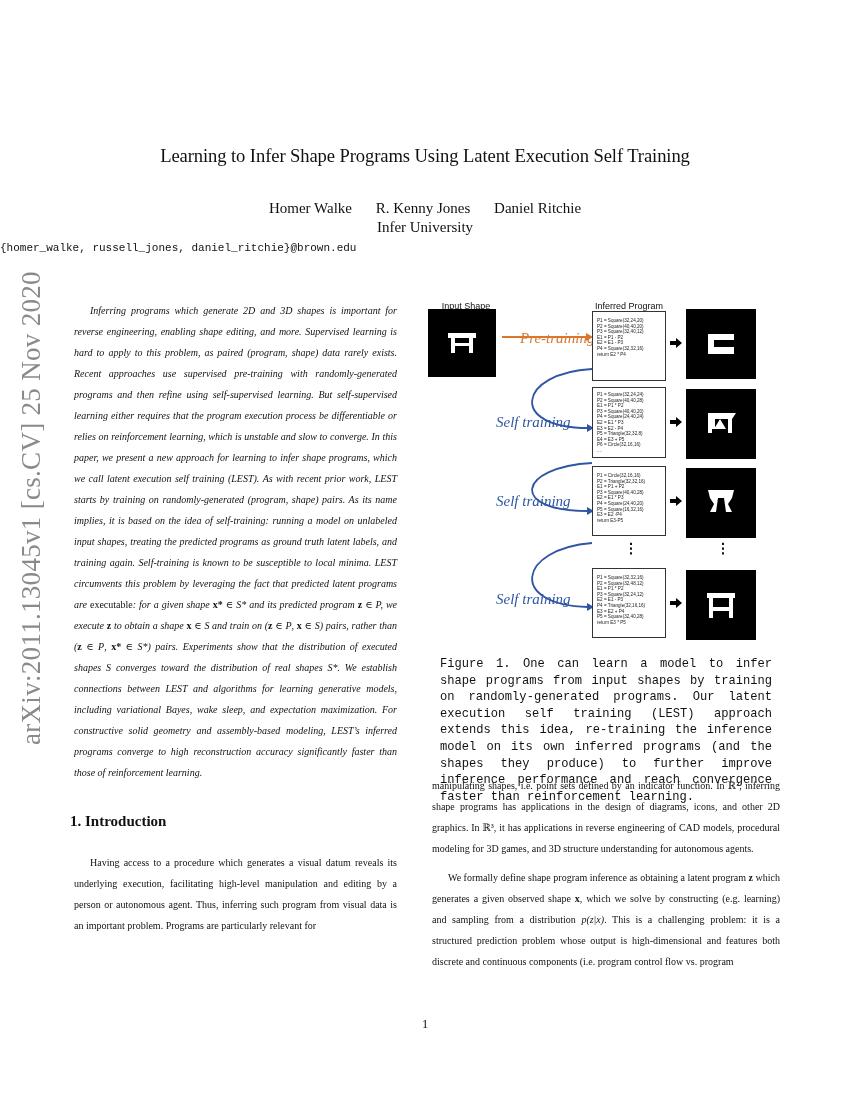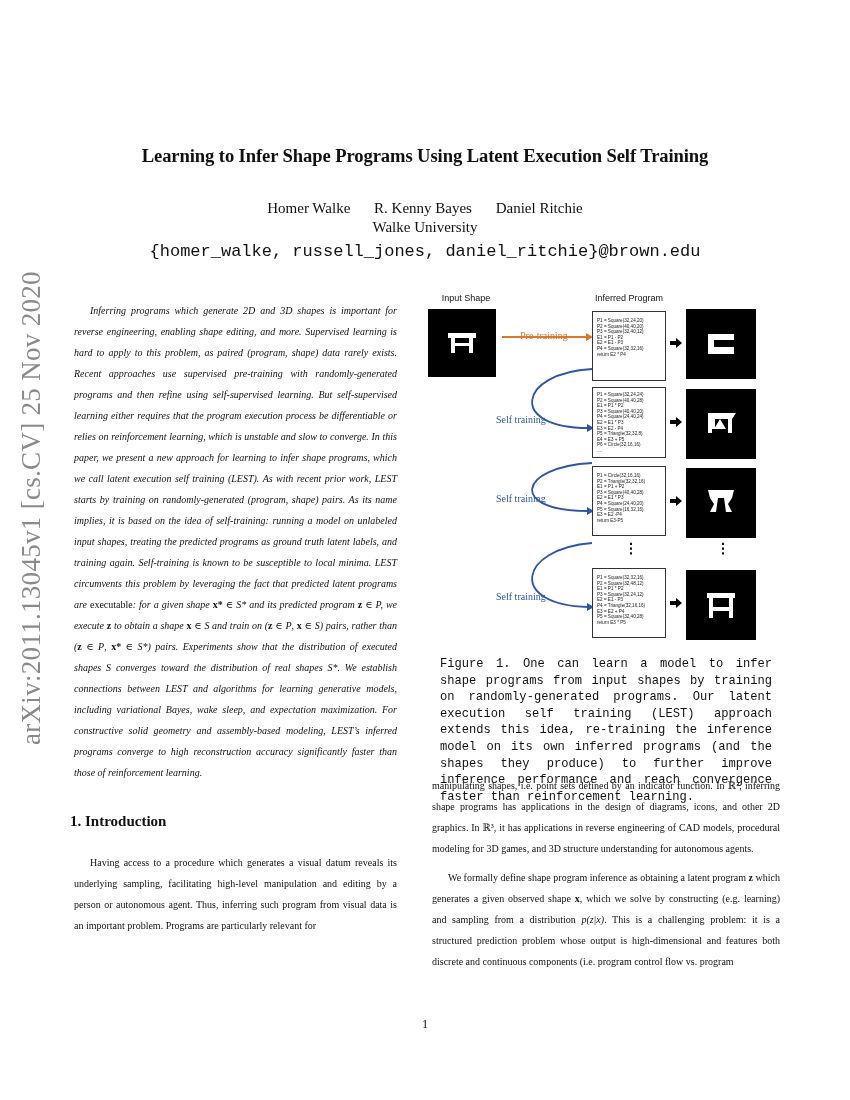--- a/index.html
+++ b/index.html
@@ -8,88 +8,88 @@
       font-family: "Liberation Serif", "DejaVu Serif", serif; color: #111;
     }
     .arxiv-stamp {
       position: absolute; left: 16px; top: 745px;
       transform: rotate(-90deg); transform-origin: 0 0;
       font-size: 27px; color: #8a8a8a; white-space: nowrap; letter-spacing: 0.3px;
       font-family: "Liberation Serif", serif;
     }
     .title {
       position: absolute; left: 0; width: 850px; top: 145px; text-align: center;
-      font-size: 18.6px; font-weight: bold; letter-spacing: -0.1px;
+      font-size: 18.6px; font-weight: normal; letter-spacing: -0.1px;
     }
     .authors {
       position: absolute; left: 0; width: 850px; top: 200px; text-align: center;
       font-size: 15px;
     }
     .authors span { margin: 0 10px; }
     .affil {
       position: absolute; left: 0; width: 850px; top: 219px; text-align: center; font-size: 15px;
     }
     .email {
-      position: absolute; left: 0; width: 850px; top: 242px; text-align: center;
-      font-family: "Liberation Mono", "DejaVu Sans Mono", monospace; font-size: 17px;
+      position: absolute; left: 0; width: 850px; top: 242px; 
+      font-family: "Liberation Mono", "DejaVu Sans Mono", monospace; font-size: 11px;
     }
     .col-left { position: absolute; left: 70px; top: 296px; width: 331px; }
     .col-right { position: absolute; left: 428px; width: 356px; }
     h2.abs-head { margin: 0 0 16px 0; text-align: center; font-size: 15.5px; font-weight: bold; }
     p.just {
       margin: 4px; text-align: justify; font-size: 10px; line-height: 21px; hyphens: manual;
     }
     p.indent { text-indent: 16px; }
     p.ital { font-style: italic; }
     h2.sec { margin: 0 0 22px 0; font-size: 15px; font-weight: bold; }
     .b { font-weight: bold; font-style: normal; }
     .up { font-style: normal; }
 
     
     .figure { position: absolute; left: 428px; top: 293px; width: 340px; height: 345px; }
-    .fig-label { position: absolute; font-family: "Liberation Sans", "DejaVu Sans", sans-serif; font-size: 9px; color: #111; text-align: center; }
+    .fig-label { position: absolute; font-family: "Liberation Sans", "DejaVu Sans", sans-serif; font-size: 9px; color: #111; text-align: center; margin-top: 8px; }
     .shape-box { position: absolute; background: #000; }
     .prog-box {
       position: absolute; left: 164px; width: 74px; border: 1px solid #333; background: #fff;
       font-family: "Liberation Sans", "DejaVu Sans", sans-serif; font-size: 4.6px; line-height: 5.6px;
       padding: 6px 3px 3px 4px; box-sizing: border-box; color: #222;
     }
     .prog-line { white-space: nowrap; }
     .arrow-right {
       position: absolute; left: 242px; width: 12px; height: 10px;
     }
     .train-label {
-      position: absolute; font-size: 10px; white-space: nowrap;
+      position: absolute; font-style: italic; font-size: 15px; white-space: nowrap;
     }
     .vdots {
       position: absolute; font-size: 14px; line-height: 6px; font-weight: bold; text-align: center; width: 10px;
     }
     .caption { position: absolute; left: 428px; top: 644px; width: 356px; }
     .caption p { margin: 12px; text-align: justify; font-size: 12.1px; line-height: 16.6px; font-family: Liberation Mono, monospace; }
     .page-num { position: absolute; top: 1017px; left: 0; width: 850px; text-align: center; font-size: 12.5px; }
   </style>
 </head>
 <body>
 
 <div class="arxiv-stamp">arXiv:2011.13045v1  [cs.CV]  25 Nov 2020</div>
 
 <div class="title">Learning to Infer Shape Programs Using Latent Execution Self Training</div>
 <div class="authors">
   <span>Homer Walke</span>
-  <span>R. Kenny Bayes</span>
+  <span>R. Kenny Jones</span>
   <span>Daniel Ritchie</span>
 </div>
-<div class="affil">Walke University</div>
+<div class="affil">Infer University</div>
 <div class="email">{homer_walke, russell_jones, daniel_ritchie}@brown.edu</div>
 
 <div class="col-left">
   <p class="just indent ital"><span>Inferring programs which generate 2D and 3D shapes is important for reverse engineering, enabling shape edit­ing, and more.  Supervised learning is hard to apply to this problem, as paired (program, shape) data rarely ex­ists.  Recent approaches use supervised pre-training with randomly-generated programs and then refine using self-supervised learning. But self-supervised learning either re­quires that the program execution process be differentiable or relies on reinforcement learning, which is unstable and slow to converge.  In this paper, we present a new ap­proach for learning to infer shape programs, which we call latent execution self training (LEST). As with recent prior work, LEST starts by training on randomly-generated (pro­gram, shape) pairs. As its name implies, it is based on the idea of self-training:  running a model on unlabeled input shapes, treating the predicted programs as ground truth la­tent labels, and training again. Self-training is known to be susceptible to local minima.  LEST circumvents this prob­lem by leveraging the fact that predicted latent programs are </span><span class="up">executable</span><span>: for a given shape </span><span class="b">x*</span><span class="up"> ∈ </span><span>S*</span><span> and its pre­dicted program </span><span class="b">z</span><span class="up"> ∈ </span><span>P</span><span>, we execute </span><span class="b">z</span><span> to obtain a shape </span><span class="b">x</span><span class="up"> ∈ </span><span>S</span><span> and train on (</span><span class="b">z</span><span class="up"> ∈ </span><span>P</span><span class="up">, </span><span class="b">x</span><span class="up"> ∈ </span><span>S</span><span>) pairs, rather than (</span><span class="b">z</span><span class="up"> ∈ </span><span>P</span><span class="up">, </span><span class="b">x*</span><span class="up"> ∈ </span><span>S*</span><span>) pairs.  Experiments show that the dis­tribution of executed shapes </span><span>S</span><span> converges toward the dis­tribution of real shapes </span><span>S*</span><span>.  We establish connections be­tween LEST and algorithms for learning generative mod­els, including variational Bayes, wake sleep, and expec­tation maximization.  For constructive solid geometry and assembly-based modeling, LEST’s inferred programs con­verge to high reconstruction accuracy significantly faster than those of reinforcement learning.</span></p>
 
   <h2 class="sec" style="margin-top:30px;">1. Introduction</h2>
-  <p class="just indent">Having access to a procedure which generates a visual datum reveals its underlying sampling, facilitating high-level manipulation and editing by a person or autonomous agent. Thus, inferring such program from visual data is an important problem.  Programs are particularly relevant for</p>
+  <p class="just indent">Having access to a procedure which generates a visual datum reveals its underlying execution, facilitating high-level manipulation and editing by a person or autonomous agent. Thus, inferring such program from visual data is an important problem.  Programs are particularly relevant for</p>
 </div>
 
 <div class="figure">
   <div class="fig-label" style="left:0;width:76px;top:0;">Input Shape</div>
   <div class="fig-label" style="left:156px;width:90px;top:0;">Inferred Program</div>
   <div class="fig-label" style="left:252px;width:86px;top:16px;">Program Output</div>
 
   <div class="shape-box" style="left:0;top:16px;width:68px;height:68px;">
     <svg width="68" height="68" viewBox="0 0 68 68">
       <rect x="20" y="24" width="28" height="5" fill="#fff"></rect>

